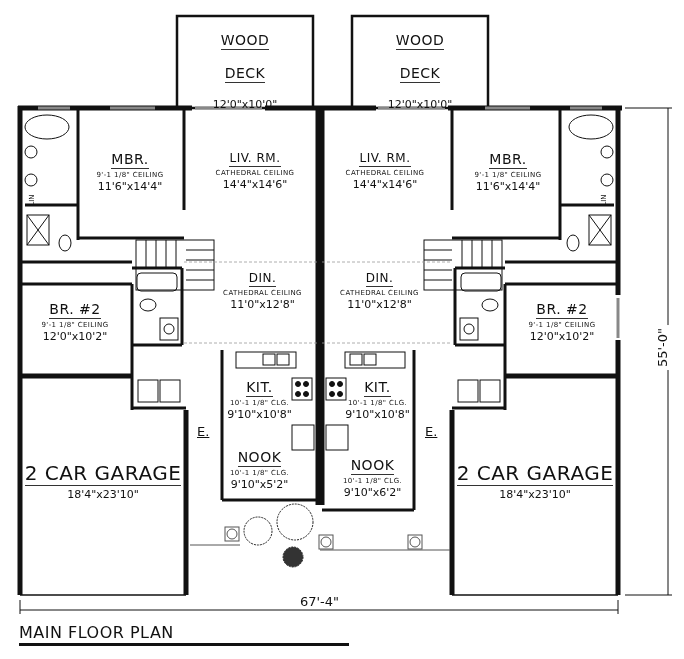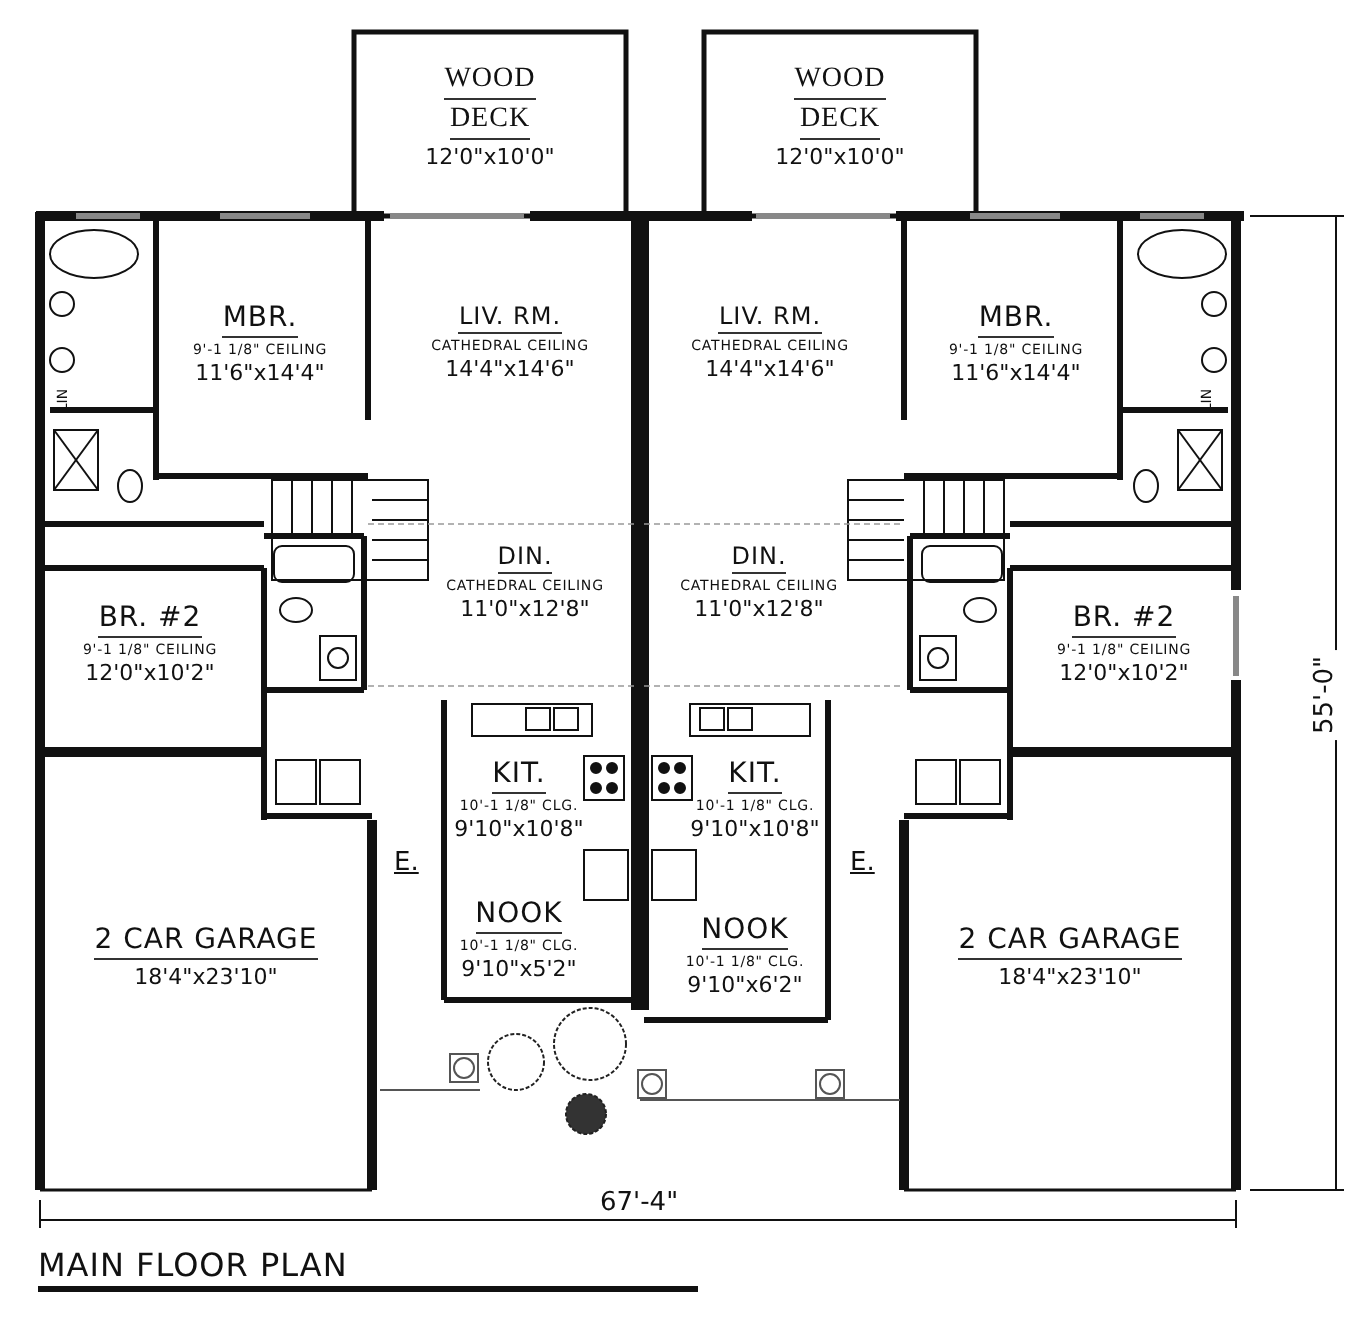--- a/index.html
+++ b/index.html
@@ -4,23 +4,23 @@
 <style>
   html, body { margin: 0; padding: 0; background: #ffffff; }
   body { width: 684px; height: 659px; position: relative; overflow: hidden;
          font-family: "DejaVu Sans", sans-serif; color: #111; }
   svg.plan { position: absolute; left: 0; top: 0; }
   .lbl { position: absolute; text-align: center; color: #111; line-height: 1; }
   .name { font-size: 12px; letter-spacing: 0.5px; display: block; padding-bottom: 2px;
           border-bottom: 1px solid #333; margin: 0 auto 3px auto; width: max-content; }
   .sub { font-size: 7px; letter-spacing: 0.4px; display: block; margin-bottom: 2px; }
   .dim { font-size: 11px; display: block; }
-  .big .name { font-size: 14px; }
+  .big .name { font-size: 20px; }
   .small .name { font-size: 14px; }
-  .deck .name { font-size: 14px; border-bottom: 1px solid #333; margin-bottom: 3px; font-family: Liberation Serif, serif; }
+  .deck .name { font-size: 14px; border-bottom: 1px solid #333; margin-bottom: 16px; }
   .entry { position: absolute; font-size: 13px; text-decoration: underline; }
   .dimtxt { position: absolute; font-size: 13px; }
   .vdim { position: absolute; font-size: 13px; transform: rotate(-90deg); transform-origin: center; }
   .title { position: absolute; left: 19px; top: 623px; font-size: 16px; letter-spacing: 0.5px; }
   .title-rule { position: absolute; left: 19px; top: 643px; width: 330px; height: 3px; background: #111; }
   .lin { position: absolute; font-size: 7px; transform: rotate(-90deg); }
 </style>
 </head>
 <body>
 

